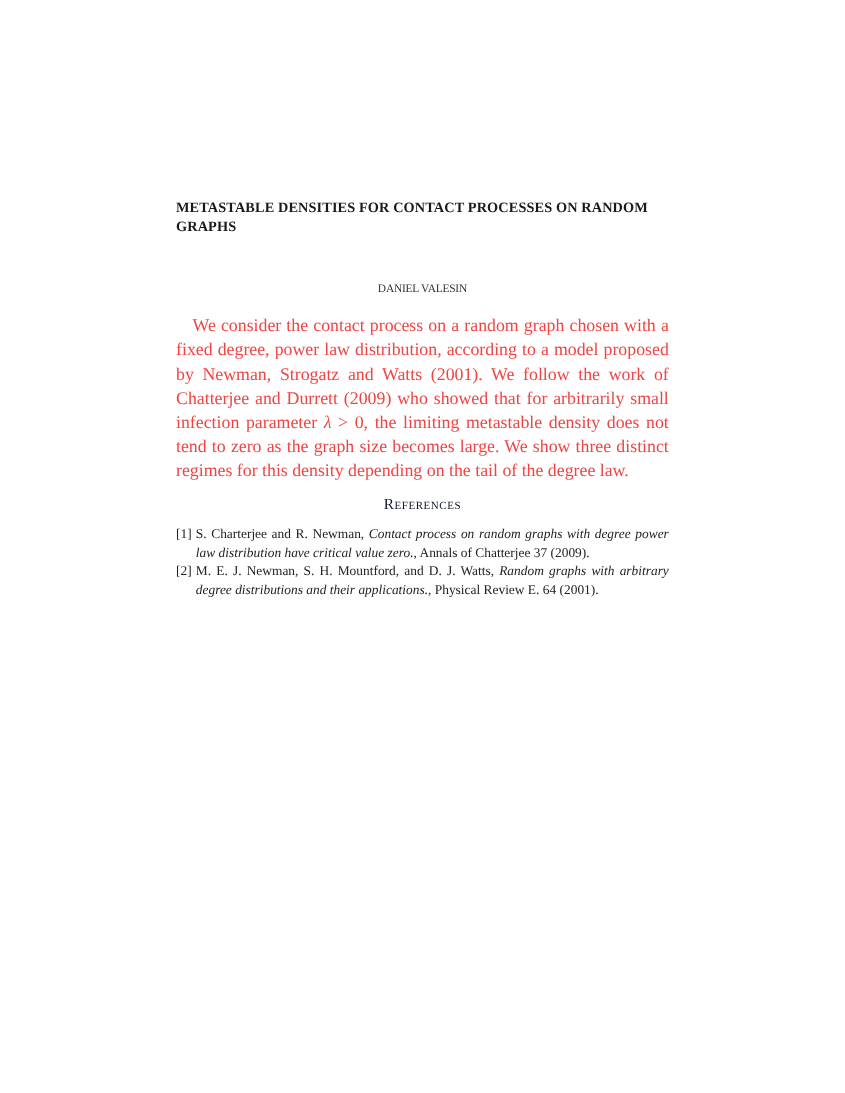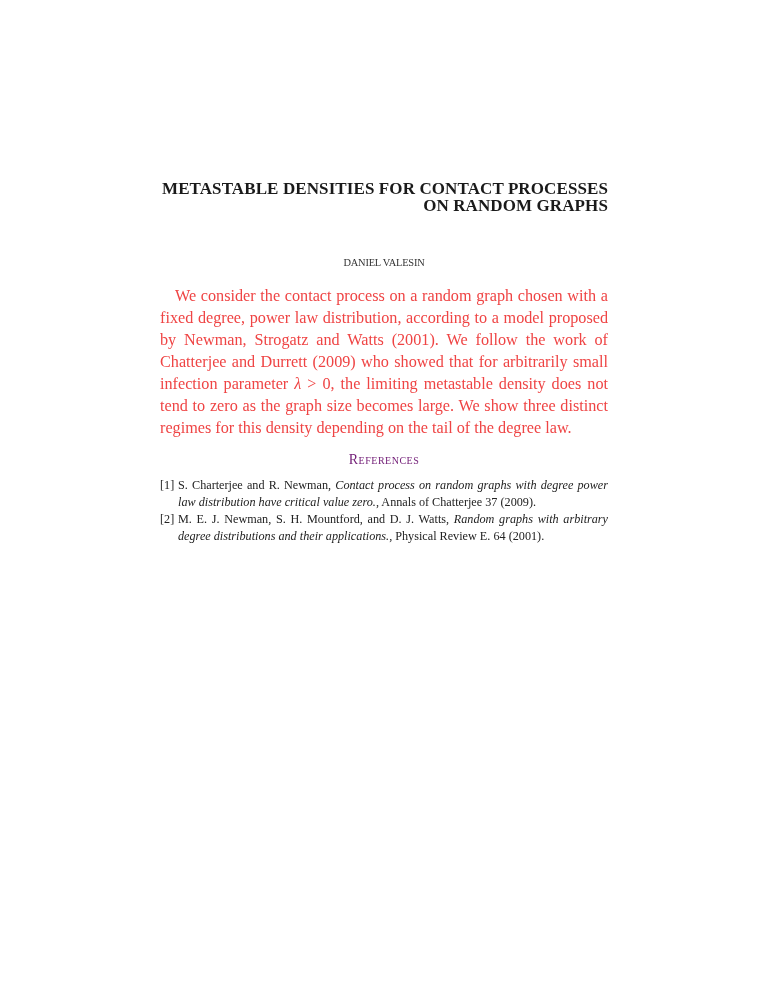--- a/index.html
+++ b/index.html
@@ -19,24 +19,24 @@
       position: absolute;
       left: 160px;
       top: 0;
       width: 448px;
     }
     .title {
       position: absolute;
       left: 0;
       top: 180px;
       width: 448px;
-      text-align: right;
+      text-align: left;
       font-family: "Liberation Serif", "DejaVu Serif", serif;
       font-weight: bold;
-      font-size: 17px;
+      font-size: 13px;
       line-height: 17px;
       letter-spacing: 0.1px;
     }
     .author {
       position: absolute;
       left: 0;
       top: 256px;
       width: 448px;
       text-align: center;
       font-family: "Liberation Serif", "DejaVu Serif", serif;
@@ -67,21 +67,21 @@
       position: absolute;
       left: 0;
       top: 451px;
       width: 448px;
       text-align: center;
       font-family: "Liberation Serif", "DejaVu Serif", serif;
       font-size: 14px;
       line-height: 18px;
       font-variant: small-caps;
       letter-spacing: 0.5px;
-      color: #701a75;
+      color: #0f172a;
     }
     .refs {
       position: absolute;
       left: 0;
       top: 477px;
       width: 448px;
       margin: 0;
       padding: 0;
       list-style: none;
       font-family: "Liberation Serif", "DejaVu Serif", serif;

